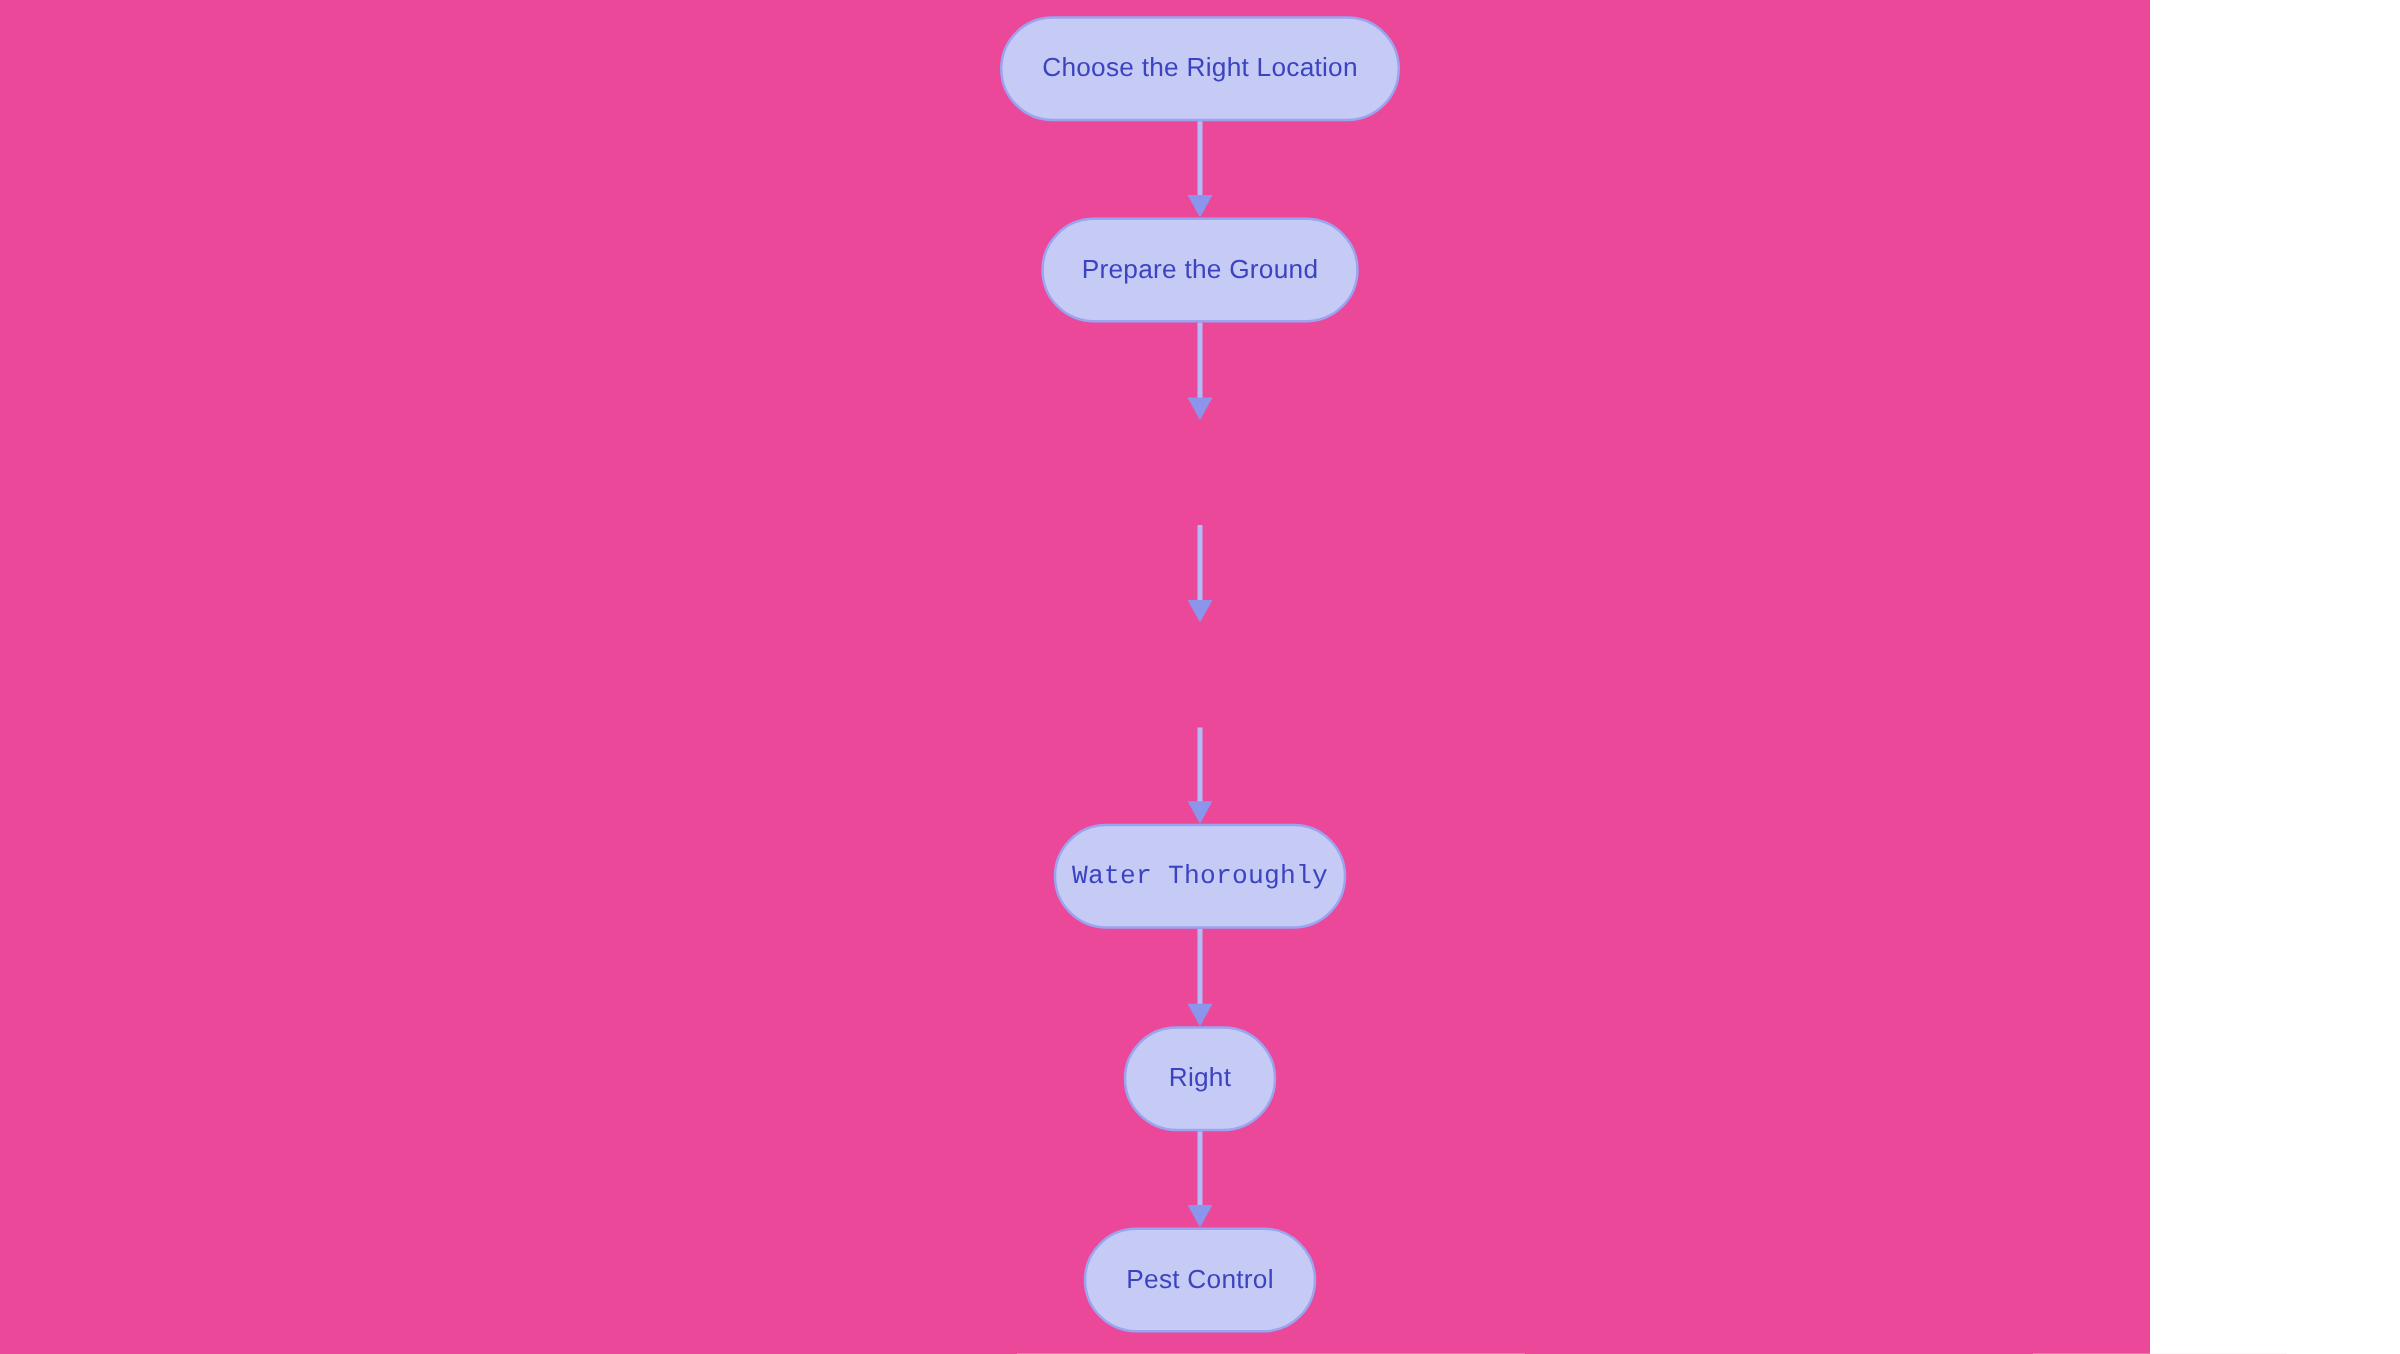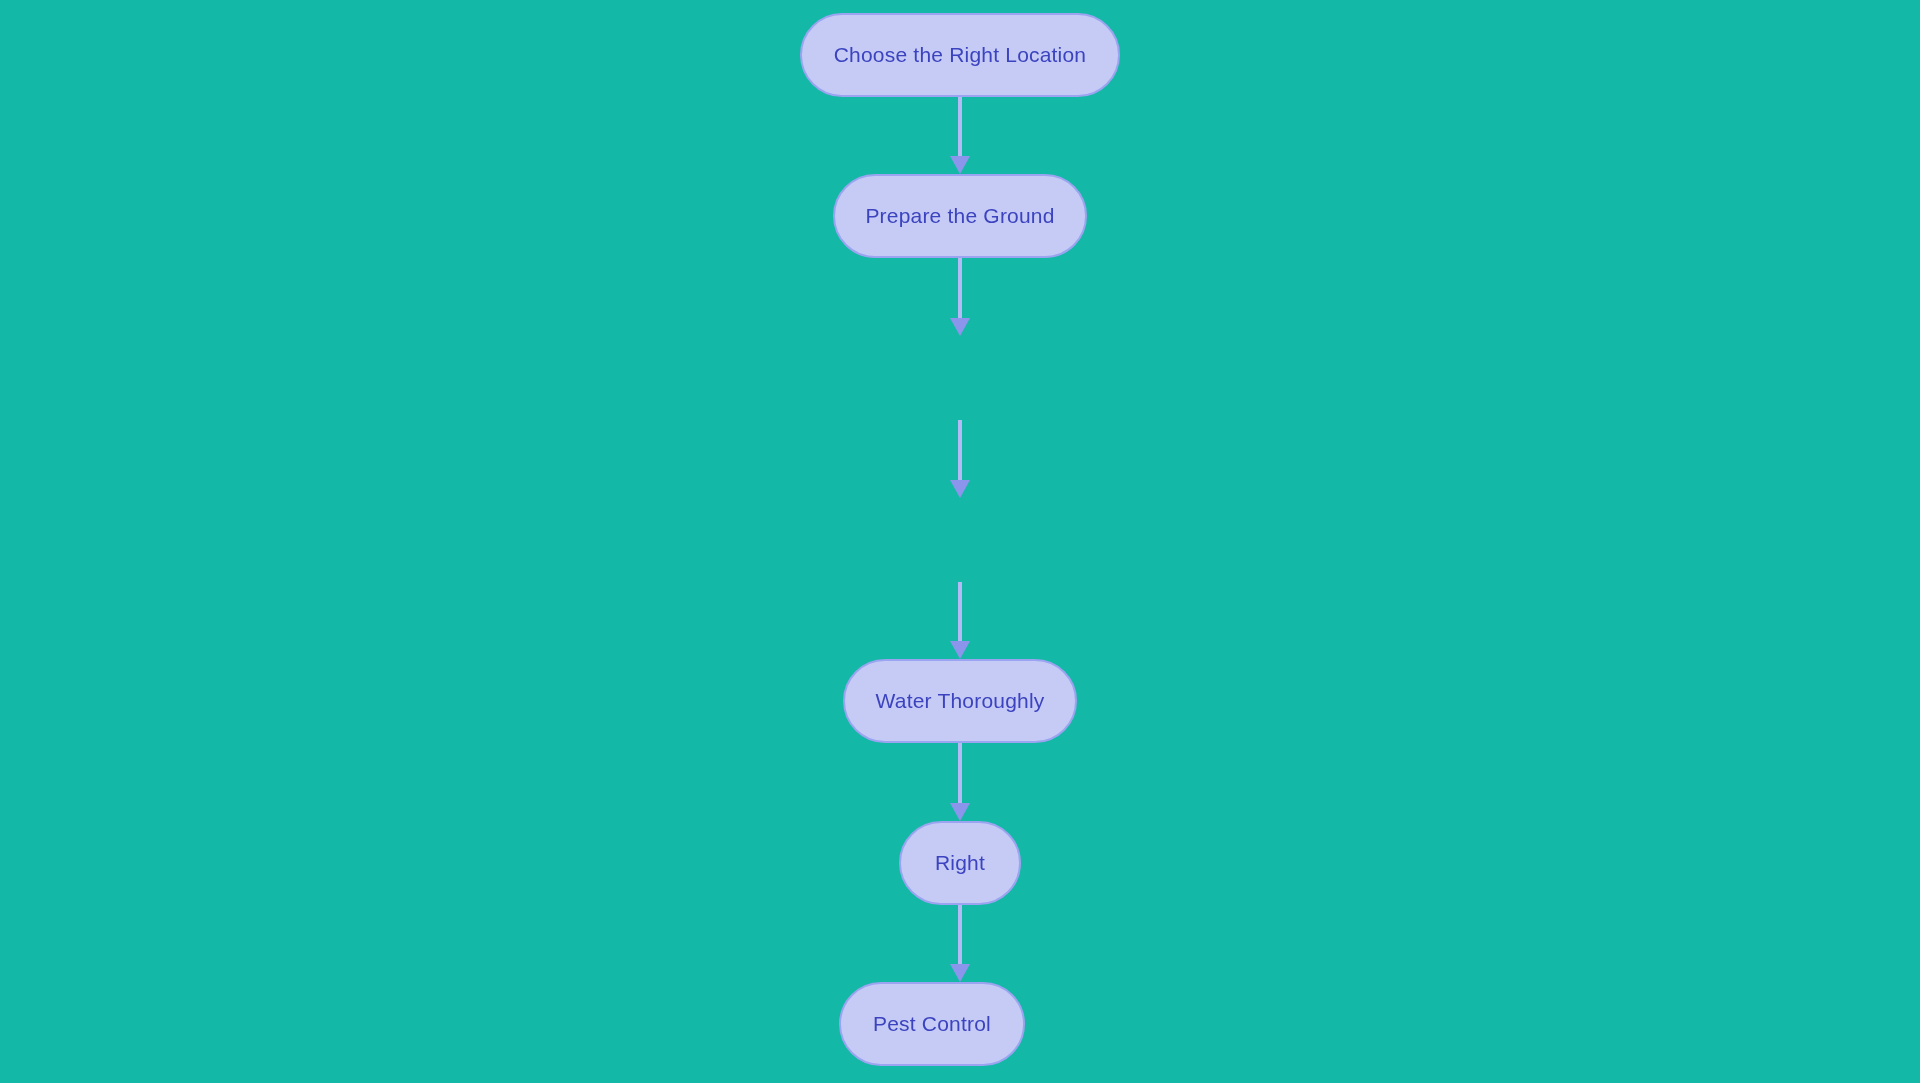--- a/index.html
+++ b/index.html
@@ -8,23 +8,23 @@
     background: #ffffff;
   }
   body {
     width: 1920px;
     height: 1083px;
     overflow: hidden;
     font-family: "Liberation Sans", sans-serif;
   }
   #canvas {
     position: relative;
-    width: 1920px;
+    width: 1720px;
     height: 1083px;
-    background: #14b8a6;
+    background: #ec4899;
   }
   .flow-node {
     position: absolute;
     display: flex;
     align-items: center;
     justify-content: center;
     box-sizing: border-box;
     border: 2px solid;
     white-space: nowrap;
     font-size: 21px;
@@ -54,22 +54,22 @@
     <div class="edge-line" style="left: 958.25px; top: 743px; width: 3.5px; height: 62px; background: rgb(179, 186, 245);"></div>
     <div class="edge-head" style="left: 950px; top: 803px; border-left: 10px solid transparent; border-right: 10px solid transparent; border-top: 18px solid rgb(140, 149, 236);"></div>
     <div class="edge-line" style="left: 958.25px; top: 905px; width: 3.5px; height: 61px; background: rgb(179, 186, 245);"></div>
     <div class="edge-head" style="left: 950px; top: 964px; border-left: 10px solid transparent; border-right: 10px solid transparent; border-top: 18px solid rgb(140, 149, 236);"></div>
     <div class="flow-node" style="left: 800px; top: 13px; width: 320px; height: 84px; border-radius: 42px; background: rgb(198, 203, 246); border-color: rgb(154, 164, 240); color: rgb(59, 67, 191);">
       <span>Choose the Right Location</span>
     </div>
     <div class="flow-node" style="left: 833px; top: 174px; width: 254px; height: 84px; border-radius: 42px; background: rgb(198, 203, 246); border-color: rgb(154, 164, 240); color: rgb(59, 67, 191);">
       <span>Prepare the Ground</span>
     </div>
-    <div class="flow-node" style="left: 843px; top: 659px; width: 234px; height: 84px; border-radius: 42px; background: rgb(198, 203, 246); border-color: rgb(154, 164, 240); color: rgb(59, 67, 191);">
+    <div class="flow-node" style="left: 843px; top: 659px; width: 234px; height: 84px; border-radius: 42px; background: rgb(198, 203, 246); border-color: rgb(154, 164, 240); color: rgb(59, 67, 191); font-family: Liberation Mono, monospace;">
       <span>Water Thoroughly</span>
     </div>
     <div class="flow-node" style="left: 899px; top: 821px; width: 122px; height: 84px; border-radius: 42px; background: rgb(198, 203, 246); border-color: rgb(154, 164, 240); color: rgb(59, 67, 191);">
       <span>Right</span>
     </div>
-    <div class="flow-node" style="left: 839px; top: 982px; width: 186px; height: 84px; border-radius: 42px; background: rgb(198, 203, 246); border-color: rgb(154, 164, 240); color: rgb(59, 67, 191);">
+    <div class="flow-node" style="left: 867px; top: 982px; width: 186px; height: 84px; border-radius: 42px; background: rgb(198, 203, 246); border-color: rgb(154, 164, 240); color: rgb(59, 67, 191);">
       <span>Pest Control</span>
     </div>
   </div>
 
 </body></html>

